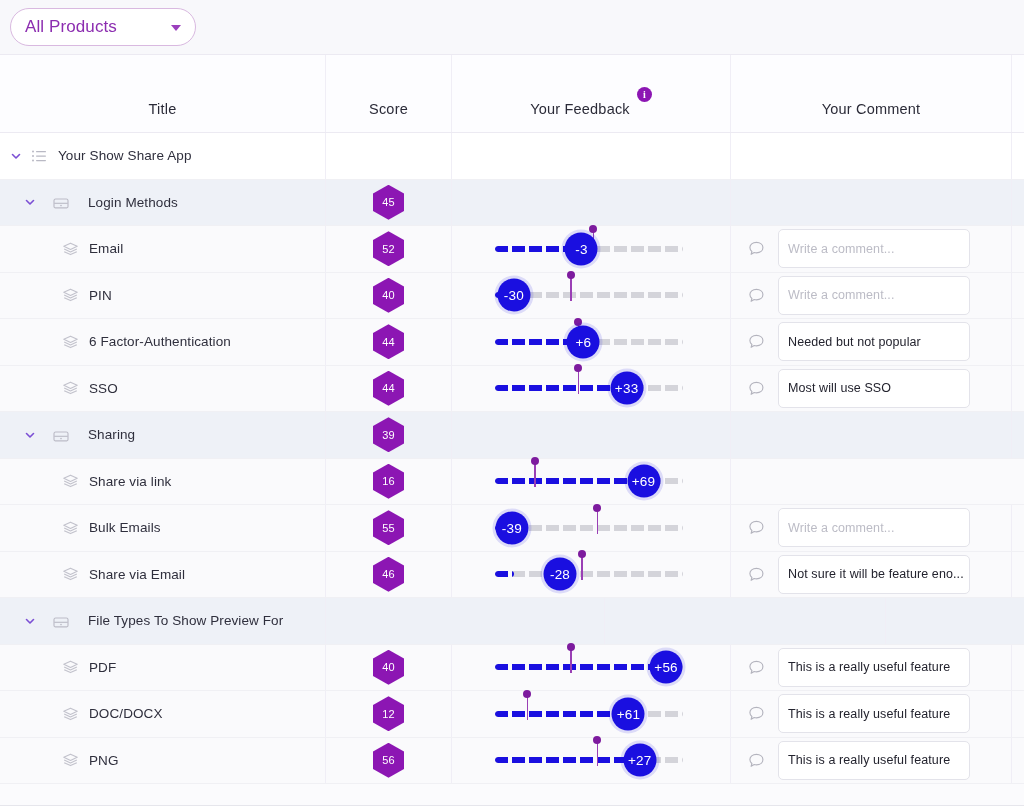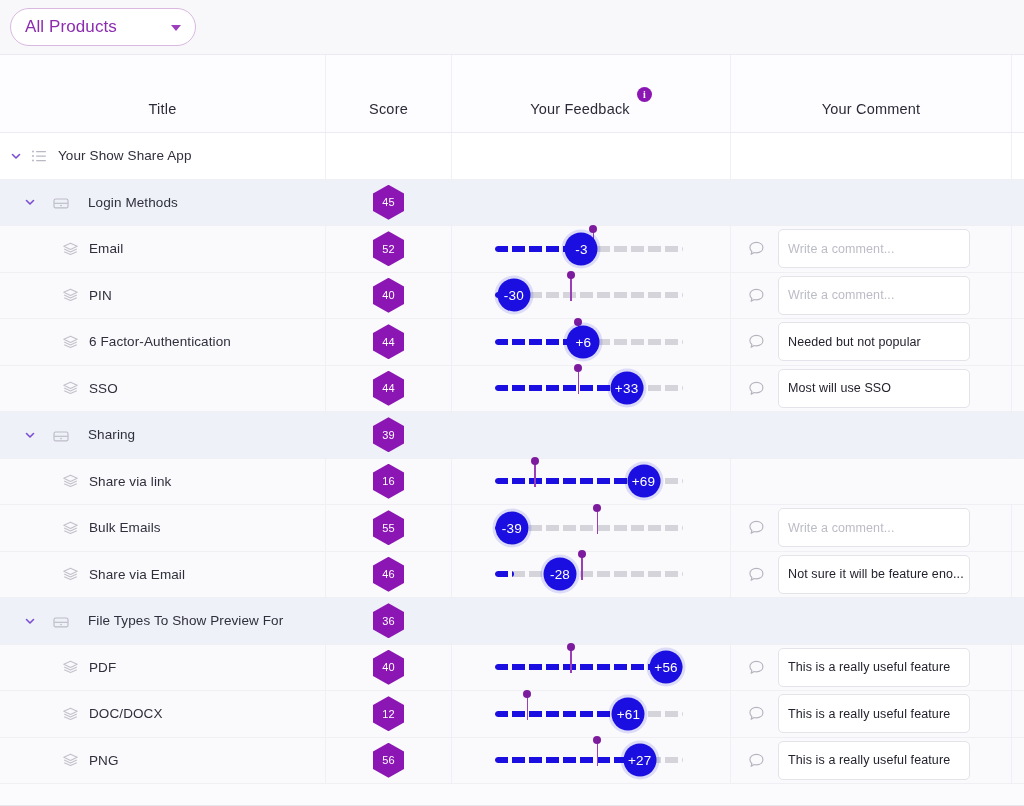--- a/index.html
+++ b/index.html
@@ -546,23 +546,20 @@
               <span class="ticon">
                 <svg width="18" height="16" viewBox="0 0 18 16">
                   <path d="M2 6.5 A1.6 1.6 0 0 1 3.6 5 H14.4 A1.6 1.6 0 0 1 16 6.5 V12.6 A1.2 1.2 0 0 1 14.8 13.8 H3.2 A1.2 1.2 0 0 1 2 12.6 Z" fill="none" stroke="#bcbcc7" stroke-width="1.15"></path>
                   <path d="M2.2 9.3 H15.8" stroke="#bcbcc7" stroke-width="1.15"></path>
                   <circle cx="9" cy="11.5" r="0.85" fill="#bcbcc7"></circle>
                 </svg>
               </span>
               <span>File Types To Show Preview For</span>
             </div>
           </div>
-          <div class="c-score">
-            <div class="hex">36</div>
-          </div>
           <div class="c-feed"></div>
           <div class="c-comm"></div>
           <div class="c-pad"></div>
         </div>
         <div class="row body-row row-leaf">
           <div class="c-title">
             <div class="title-cell lvl2">
               <span class="ticon">
                 <svg width="17" height="16" viewBox="0 0 17 16">
                   <path d="M8.5 2.2 L15.2 5.3 L8.5 8.4 L1.8 5.3 Z" fill="none" stroke="#c2c2cc" stroke-width="1.15" stroke-linejoin="round"></path>

